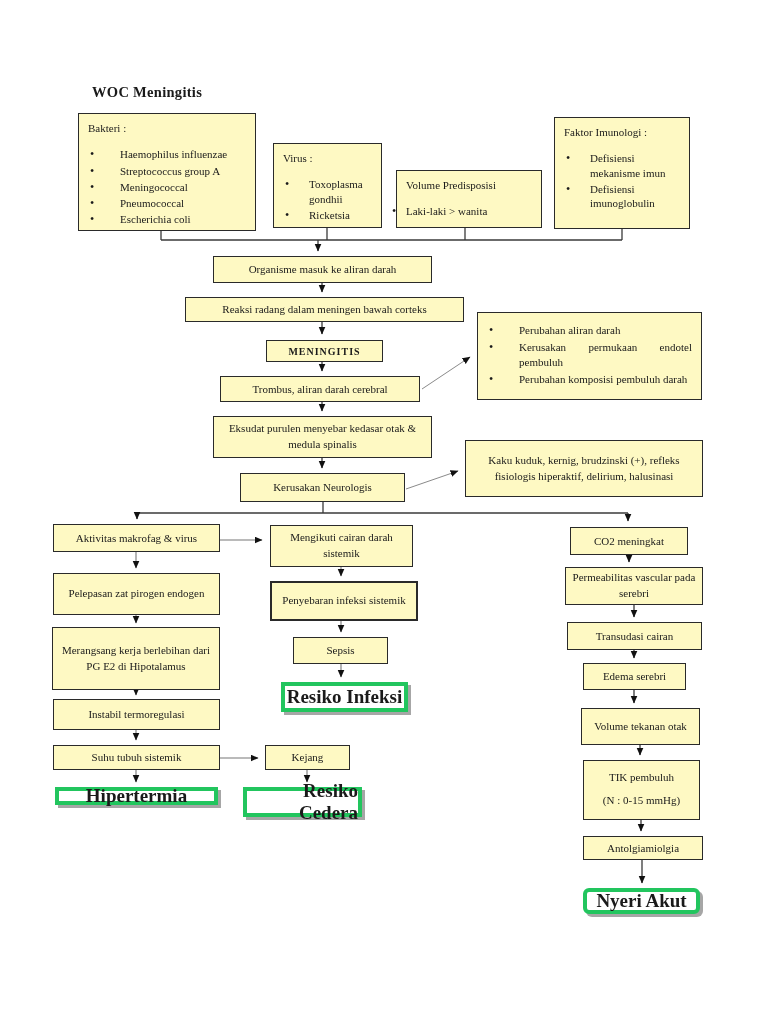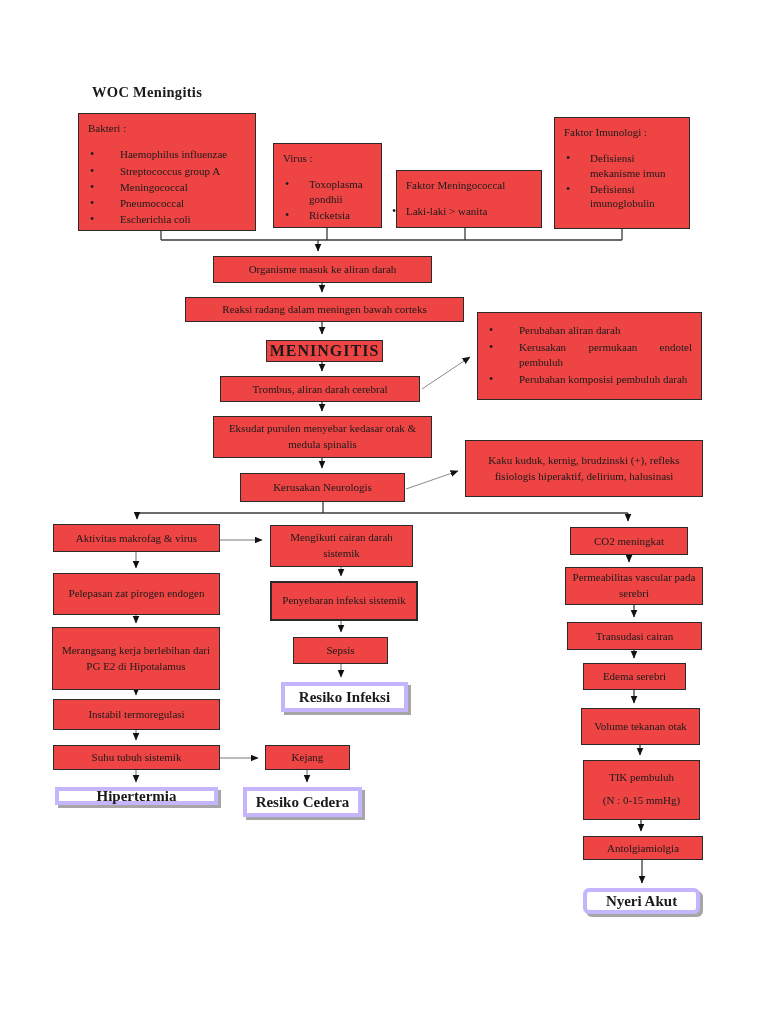--- a/index.html
+++ b/index.html
@@ -1,35 +1,35 @@
 <!DOCTYPE html>
 <html><head>
 <meta charset="utf-8">
 <style>
   html,body{margin:0;padding:0;background:#ffffff;}
   .page{position:relative;width:768px;height:1024px;background:#ffffff;overflow:hidden;
         font-family:"Liberation Serif","DejaVu Serif",serif;color:#1a1a1a;}
   .doc-title{position:absolute;left:92px;top:84px;font-size:14.5px;font-weight:bold;letter-spacing:.3px;}
   svg.connectors{position:absolute;left:0;top:0;z-index:1;}
-  .node{position:absolute;background:#ef4444;border:1.5px solid #2a2a2a;box-sizing:border-box;
+  .node{position:absolute;background:#fef9c3;border:1.5px solid #2a2a2a;box-sizing:border-box;
         font-size:11px;line-height:1.3;z-index:2;}
   .flow{display:flex;align-items:center;justify-content:center;text-align:center;padding:2px 4px;}
   .topbox{padding:7px 9px;text-align:left;}
   .topbox .box-title{display:block;margin-bottom:12px;}
   ul.blist{margin:0;padding:0;list-style:none;}
   ul.blist li{position:relative;padding-left:26px;margin:0 0 2px 0;}
   ul.blist li::before{content:"\2022";position:absolute;left:2px;top:0;font-size:12px;}
   ul.blist.wide li{padding-left:32px;}
   ul.blist.justify li{text-align:justify;margin-bottom:3px;}
   ul.blist.edge li{padding-left:0;}
   ul.blist.edge li::before{left:-14px;}
   .bold{font-weight:bold;}
-  .caps{letter-spacing:1px;font-size:16px;}
-  .outcome{border:4px solid #c4b5fd;box-shadow:3px 3px 0 rgba(0,0,0,.35);
-           font-weight:bold;font-size:15px;display:flex;align-items:center;justify-content:center;
+  .caps{letter-spacing:1px;font-size:10px;}
+  .outcome{border:4px solid #22c55e;box-shadow:3px 3px 0 rgba(0,0,0,.35);
+           font-weight:bold;font-size:19px;display:flex;align-items:center;justify-content:center;
            text-align:right;z-index:2;position:absolute;background:#fff;box-sizing:border-box;}
   .tik-line1{display:block;margin-bottom:9px;}
   .two-line{line-height:1.45;}
 </style>
 </head>
 <body>
 
 <div class="page">
 
   <div class="doc-title">WOC Meningitis</div>
@@ -111,21 +111,21 @@
 
   <div class="node topbox" style="left:273px;top:143px;width:109px;height:85px;">
     <span class="box-title">Virus :</span>
     <ul class="blist">
       <li>Toxoplasma gondhii</li>
       <li>Ricketsia</li>
     </ul>
   </div>
 
   <div class="node topbox" style="left:396px;top:170px;width:146px;height:58px;">
-    <span class="box-title">Faktor Meningococcal</span>
+    <span class="box-title">Volume Predisposisi</span>
     <ul class="blist edge">
       <li>Laki-laki &gt; wanita</li>
     </ul>
   </div>
 
   <div class="node topbox" style="left:554px;top:117px;width:136px;height:112px;">
     <span class="box-title">Faktor Imunologi :</span>
     <ul class="blist">
       <li>Defisiensi mekanisme imun</li>
       <li>Defisiensi imunoglobulin</li>

